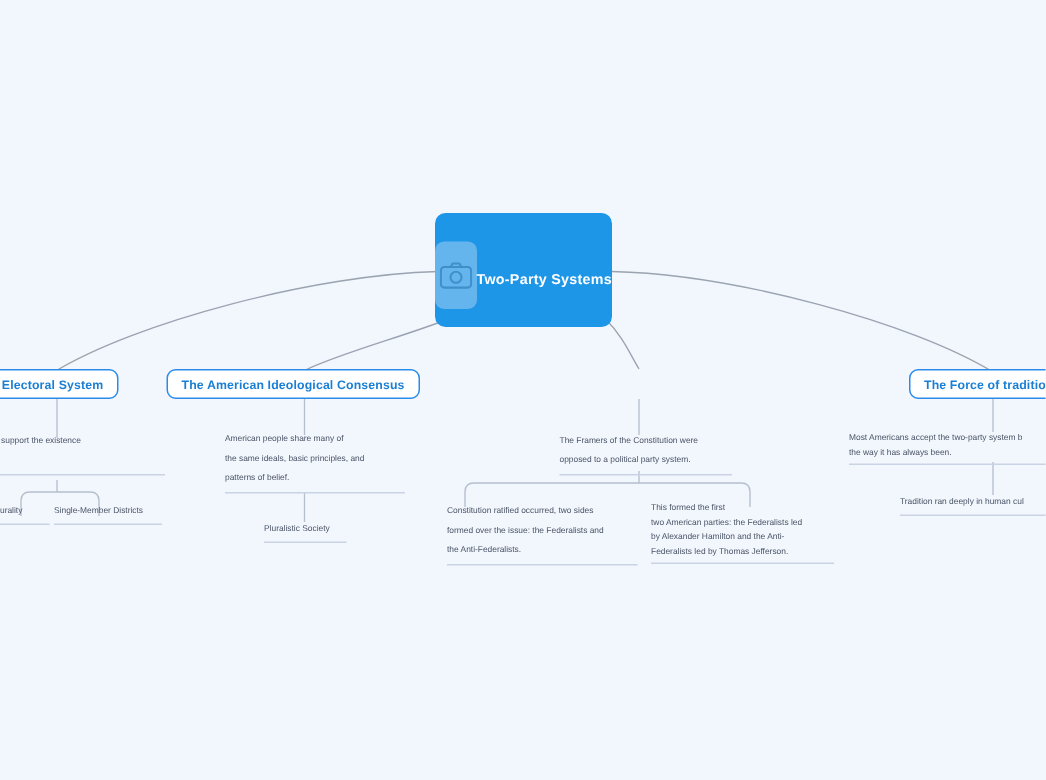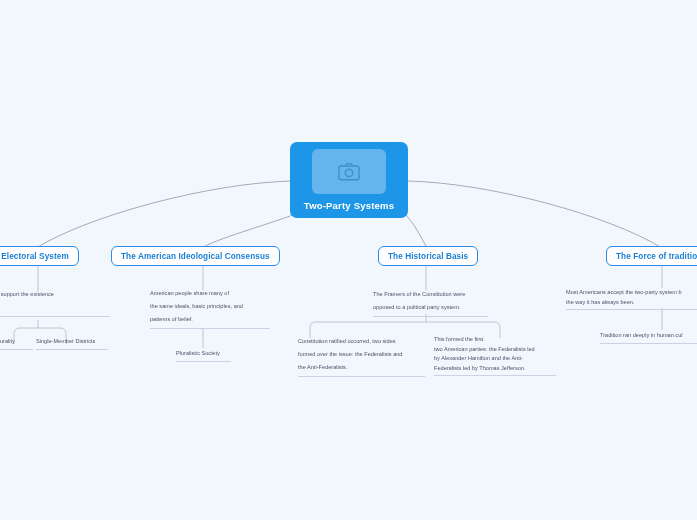--- a/index.html
+++ b/index.html
@@ -22,21 +22,21 @@
 
   
   .root-node {
     position: absolute;
     left: 290px; top: 142px;
     width: 118px; height: 76px;
     background: #1e96e8;
     border-radius: 7px;
     z-index: 5;
     display: flex;
-    flex-direction: column;
+    flex-direction: row;
     align-items: center;
     padding-top: 7px;
   }
   .root-thumb {
     width: 74px; height: 45px;
     background: #64b5ee;
     border-radius: 6px;
     display: flex; align-items: center; justify-content: center;
   }
   .root-thumb svg { display: block; }
@@ -151,23 +151,20 @@
   <div class="text-node" style="left:150px; top:287px; width:120px;">
     <p>American people share many of</p>
     <p>the same ideals, basic principles, and</p>
     <p>patterns of belief.</p>
   </div>
 
   <div class="text-node leaf" style="left:176px; top:348px; width:55px;">
     <p>Pluralistic Society</p>
   </div>
 
-  <div class="branch-node" style="left:378px; top:246px;">
-    <span>The Historical Basis</span>
-  </div>
 
   <div class="text-node" style="left:373px; top:288px; width:115px;">
     <p>The Framers of the Constitution were</p>
     <p>opposed to a political party system.</p>
   </div>
 
   <div class="text-node" style="left:298px; top:335px; width:127px;">
     <p>Constitution ratified occurred, two sides</p>
     <p>formed over the issue: the Federalists and</p>
     <p>the Anti-Federalists.</p>

